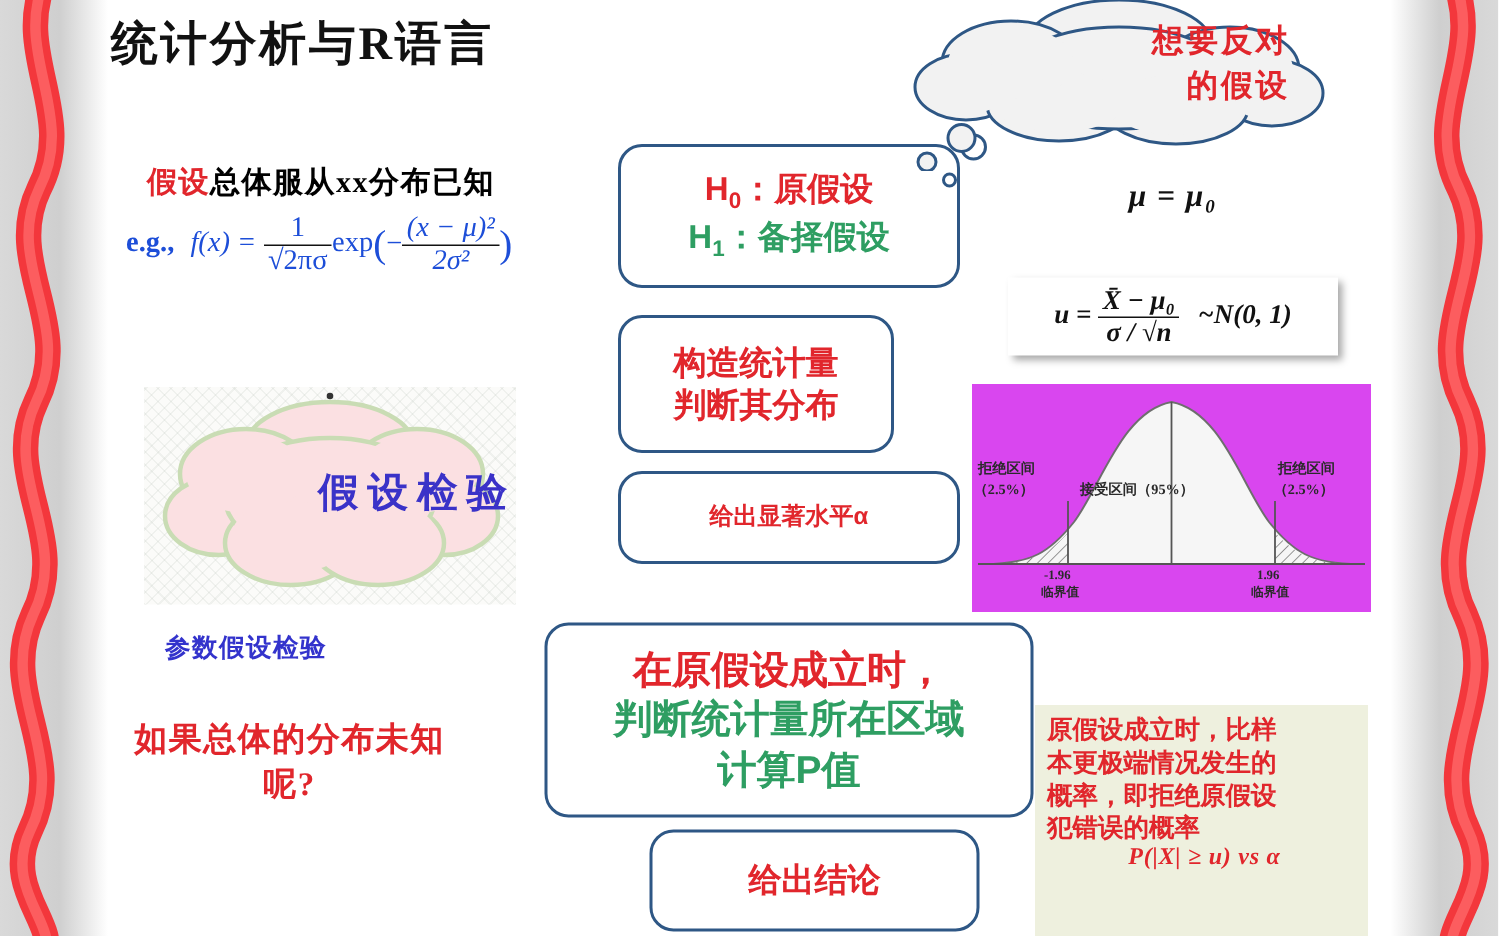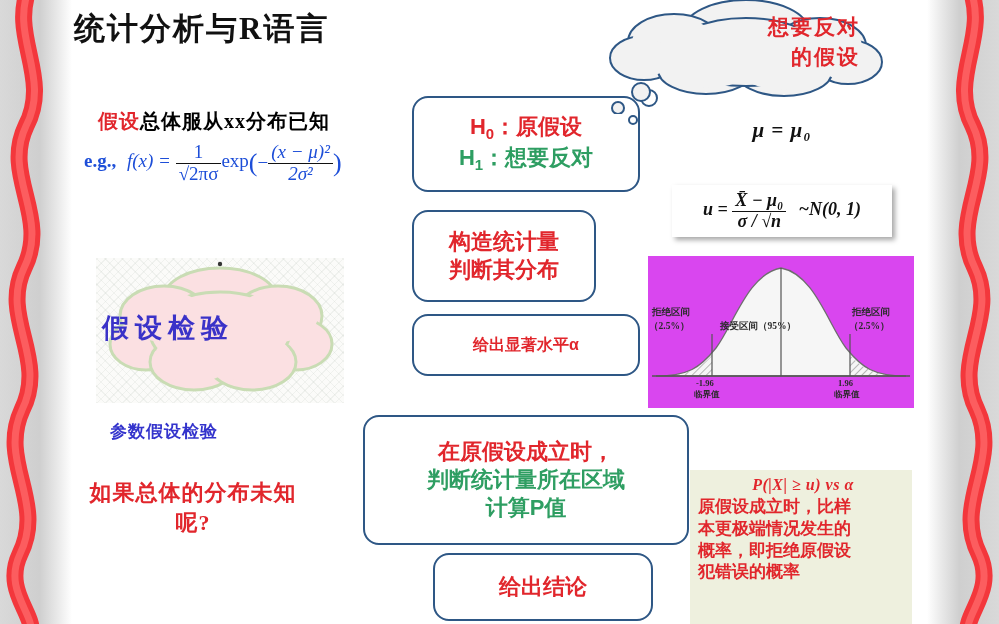--- a/index.html
+++ b/index.html
@@ -81,39 +81,39 @@
     position: absolute; left: 96px; top: 258px;
     width: 248px; height: 145px;
     background:
       repeating-linear-gradient(45deg,  rgba(180,190,180,.16) 0 1px, transparent 1px 6px),
       repeating-linear-gradient(-45deg, rgba(180,190,180,.16) 0 1px, transparent 1px 6px),
       #fbfbf9;
   }
   #cloud-pic svg { position: absolute; left: 0; top: 0; }
   #cloud-pic-text {
     position: absolute; left: 0; right: 0; top: 52px;
-    text-align: left;
+    text-align: right;
     font-size: 27px; font-weight: 700; color: #3a32c8;
     letter-spacing: 6px; text-indent: 6px;
   }
 
   
   #thought-cloud { position: absolute; left: 596px; top: -4px; width: 292px; height: 118px; }
   #thought-cloud svg { position: absolute; left: 0; top: 0; }
   #thought-cloud-text {
     position: absolute; left: 0; right: 0; top: 16px;
     text-align: right; font-size: 21px; font-weight: 700; color: #e1262c;
     line-height: 1.45; letter-spacing: 2px; width: 230px; margin-left: 34px;
   }
 
   
   #box-h      { left: 412px; top: 96px;  width: 228px; height: 96px;  font-size: 22px; }
   #box-stat   { left: 412px; top: 210px; width: 184px; height: 92px;  font-size: 22px; }
   #box-alpha  { left: 412px; top: 314px; width: 228px; height: 62px;  font-size: 16px; }
-  #box-pval   { left: 363px; top: 415px; width: 326px; height: 130px; font-size: 22px; }
+  #box-pval   { left: 363px; top: 415px; width: 326px; height: 130px; font-size: 26px; }
   #box-concl  { left: 417px; top: 553px; width: 220px; height: 68px;  font-size: 22px; margin-left: 16px; }
 
   .sub { font-size: .68em; vertical-align: sub; }
   .ital { font-style: italic; }
 
   
   .bubble { position: absolute; border: 2.2px solid #2e5785; border-radius: 50%; background: #fff; }
   #bub-s { width: 10px; height: 10px; left: 628px; top: 115px; }
   #bub-l { width: 18px; height: 18px; left: 640px; top: 89px; }
 
@@ -219,21 +219,21 @@
   </div>
 
   <div id="param-test">参数假设检验</div>
   <div id="unknown-q">如果总体的分布未知呢?</div>
 
   <div class="rbox" id="box-h">
     <div class="red cjk">
       <span>H</span><span class="sub">0</span><span>：原假设</span>
     </div>
     <div class="green cjk">
-      <span>H</span><span class="sub">1</span><span>：想要反对</span>
+      <span>H</span><span class="sub">1</span><span>：备择假设</span>
     </div>
   </div>
   <div class="bubble" id="bub-s"></div>
   <div class="bubble" id="bub-l"></div>
 
   <div class="rbox red cjk" id="box-stat">
     <div>构造统计量</div>
     <div>判断其分布</div>
   </div>
 
@@ -285,27 +285,27 @@
     <div class="curve-lbl" style="left:72px; top:64px;">接受区间（95%）</div>
     <div class="curve-lbl" style="left:204px; top:50px;">拒绝区间</div>
     <div class="curve-lbl" style="left:201px; top:64px;">（2.5%）</div>
     <div class="curve-lbl" style="left:48px; top:122px; font-size:8.5px;">-1.96</div>
     <div class="curve-lbl" style="left:46px; top:133px; font-size:8.5px;">临界值</div>
     <div class="curve-lbl" style="left:190px; top:122px; font-size:8.5px;">1.96</div>
     <div class="curve-lbl" style="left:186px; top:133px; font-size:8.5px;">临界值</div>
   </div>
 
   <div id="pnote">
-    <div id="pnote-head">P(|X| ≥ u)   vs   α</div>
     <div id="pnote-body">
       <div>原假设成立时，比样</div>
       <div>本更极端情况发生的</div>
       <div>概率，即拒绝原假设</div>
       <div>犯错误的概率</div>
     </div>
+    <div id="pnote-head">P(|X| ≥ u)   vs   α</div>
   </div>
 
   <div id="thought-cloud">
     <svg width="292" height="118" viewBox="0 0 292 118">
       <g fill="#f2f2f2" stroke="#2e5785" stroke-width="2">
         <ellipse cx="150" cy="34" rx="62" ry="30"></ellipse>
         <ellipse cx="78" cy="46" rx="46" ry="28"></ellipse>
         <ellipse cx="224" cy="50" rx="46" ry="28"></ellipse>
         <ellipse cx="48" cy="62" rx="34" ry="22"></ellipse>
         <ellipse cx="252" cy="66" rx="34" ry="22"></ellipse>

